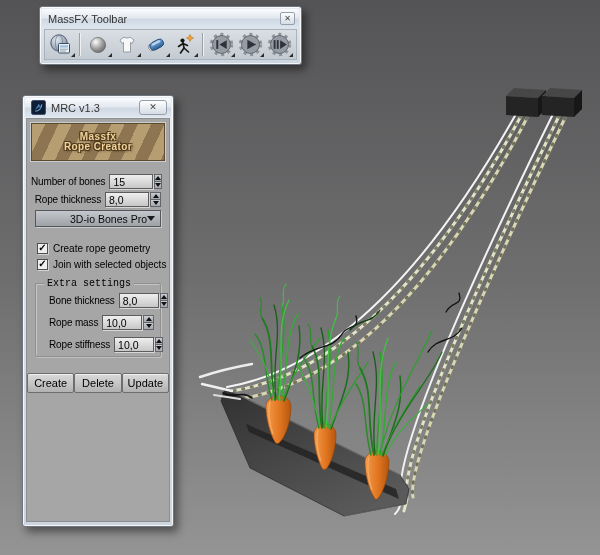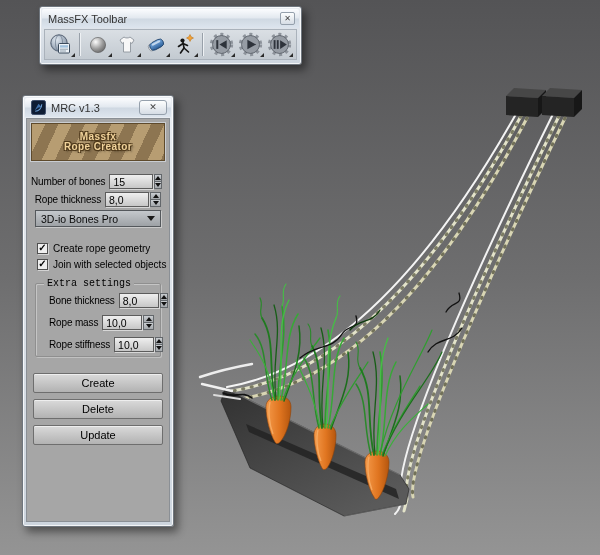--- a/index.html
+++ b/index.html
@@ -86,40 +86,40 @@
     flex:1;display:flex;align-items:center;justify-content:center;
     background:linear-gradient(180deg,#c9cdd1,#a4a8ac);border:1px solid #63676b;box-sizing:border-box;
   }
   .spin+.spin{border-top:none;}
   .tri-up{border-left:3px solid transparent;border-right:3px solid transparent;border-bottom:4px solid #111;}
   .tri-dn{border-left:3px solid transparent;border-right:3px solid transparent;border-top:4px solid #111;}
   .skin-label{margin:17px 0 0 12px;}
   .dropdown{
     margin:3px 8px 0;height:17px;box-sizing:border-box;display:flex;align-items:center;
     background:linear-gradient(180deg,#c4c8cc,#9ea2a6);
-    border:1px solid #54585c;padding:0 5px;box-shadow:1px 1px 0 rgba(255,255,255,.4);
+    border:1px solid #54585c;padding:0 5px;box-shadow:1px 1px 0 rgba(255,255,255,.4);text-align:right;
   }
   .dropdown .sel{flex:1;font-size:10.5px;color:#0a0a0a;}
   .dd-arrow{border-left:4px solid transparent;border-right:4px solid transparent;border-top:5px solid #1a1a1a;}
   .chkblock{margin:13px 0 0 10px;}
   .chkrow{display:flex;align-items:center;height:16px;}
   .chkbox{
     width:11px;height:11px;box-sizing:border-box;border:1px solid #4f4f4f;background:#efefef;
     display:flex;align-items:center;justify-content:center;margin-right:5px;
     box-shadow:1px 1px 0 rgba(255,255,255,.5);
   }
   .chkbox span{font-size:10px;font-weight:bold;color:#000;line-height:1;margin-top:-1px;}
   .grp{
     margin:11px 8px 0;border:1px solid #8f8f8f;border-radius:2px;
     box-shadow:inset 1px 1px 0 rgba(255,255,255,.35),1px 1px 0 rgba(255,255,255,.3);
     padding:2px 0 4px;position:relative;
   }
   .grp-title{position:absolute;top:-6px;left:8px;background:#a6a6a6;padding:0 3px;font-family:Liberation Mono, monospace;}
   .grp .frow{margin:7px 6px 0 13px;}
-  .btncol{margin-top:16px;display:flex;flex-direction:column;align-items:center;}
+  .btncol{margin-top:16px;display:flex;flex-direction:row;align-items:center;}
   .pushbtn{
     width:130px;height:20px;margin-bottom:6px;box-sizing:border-box;
     border:1px solid #6e6e6e;border-radius:2px;color:#000;
     background:linear-gradient(180deg,#dadada,#b2b2b2);
     box-shadow:inset 0 1px 0 #eee;font-size:11px;display:flex;align-items:center;justify-content:center;
   }
   .mrc-logo{width:15px;height:15px;margin-right:5px;}
 </style>
 </head>
 <body>

